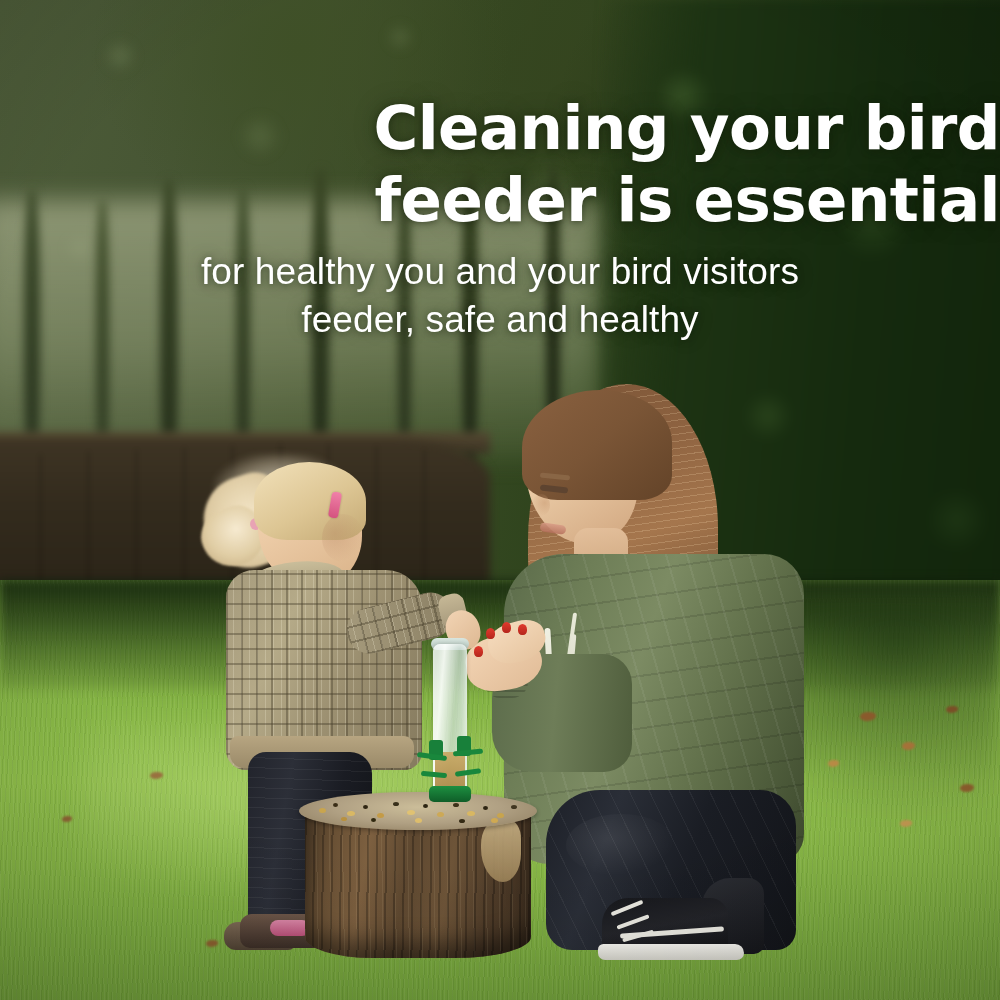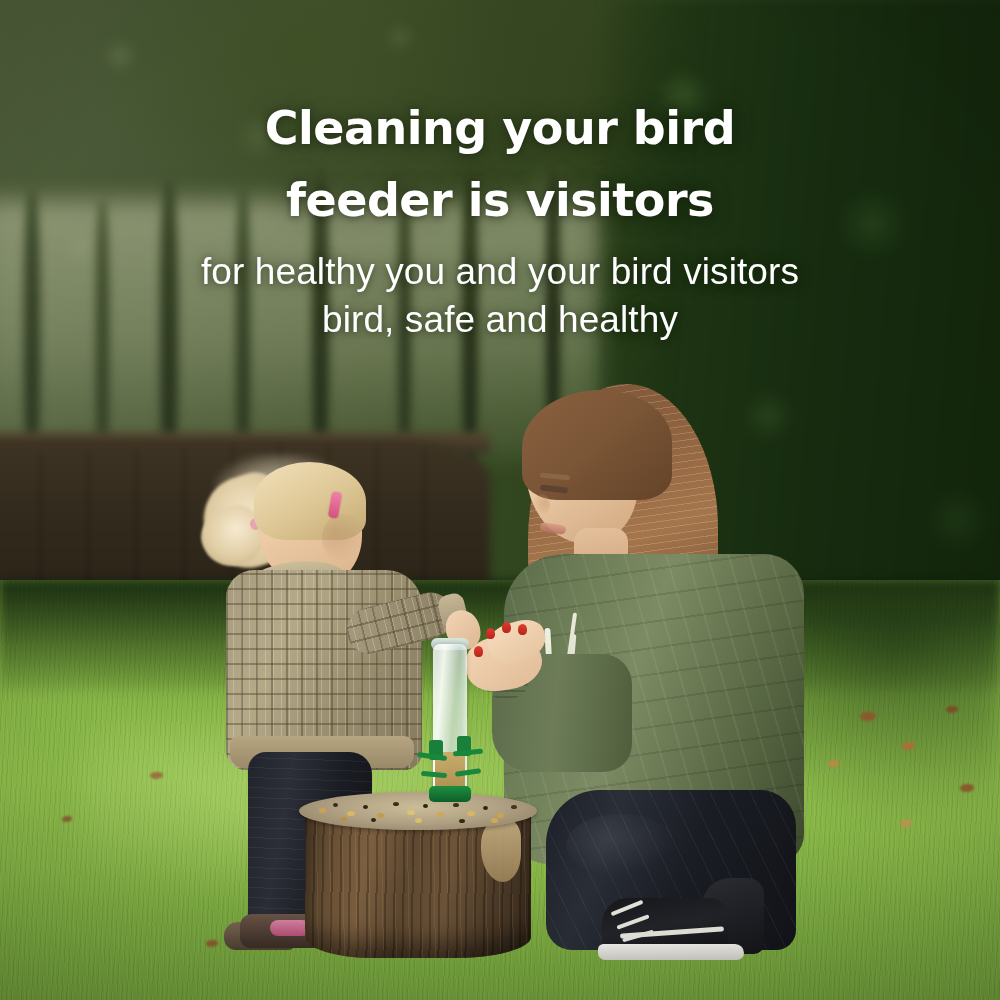--- a/index.html
+++ b/index.html
@@ -380,22 +380,23 @@
     position:absolute;left:10px;top:142px;width:42px;height:16px;
     background:linear-gradient(180deg,#1d8f40,#0f5e28);border-radius:5px;
   }
 
   
   .textblock{position:absolute;left:0;top:0;width:100%;text-align:center;z-index:40;}
   .headline{
     margin:0;color:#ffffff;
     font-family:"DejaVu Sans","Liberation Sans",sans-serif;
     font-weight:700;
-    font-size:46px;line-height:72px;letter-spacing:-0.5px;
+    font-size:61px;line-height:72px;letter-spacing:-0.5px;
     text-shadow:0 1px 7px rgba(18,30,10,.55), 0 0 22px rgba(18,30,10,.35);
+    text-align:right;
   }
   .headline .l1{display:block;}
   .headline .l2{display:block;}
   .subhead{
     margin:12px 0 0 0;color:#ffffff;
     font-family:"Liberation Sans",sans-serif;
     font-weight:400;
     font-size:37px;line-height:48px;letter-spacing:0.1px;
     text-shadow:0 1px 6px rgba(18,30,10,.5), 0 0 18px rgba(18,30,10,.3);
   }
@@ -565,21 +566,21 @@
     <div class="f-perch" style="left:2px;top:128px;width:26px;transform:rotate(6deg);"></div>
     <div class="f-perch" style="left:36px;top:126px;width:26px;transform:rotate(-8deg);"></div>
     <div class="f-base"></div>
   </div>
 
   <div class="vignette"></div>
 
   <div class="textblock" style="top:92px;">
     <h1 class="headline">
       <span class="l1">Cleaning your bird</span>
-      <span class="l2">feeder is visitors</span>
+      <span class="l2">feeder is essential</span>
     </h1>
     <p class="subhead">
       <span class="s1">for healthy you and your bird visitors</span>
-      <span class="s2">bird, safe and healthy</span>
+      <span class="s2">feeder, safe and healthy</span>
     </p>
   </div>
 
 </div>
 
 </body></html>

